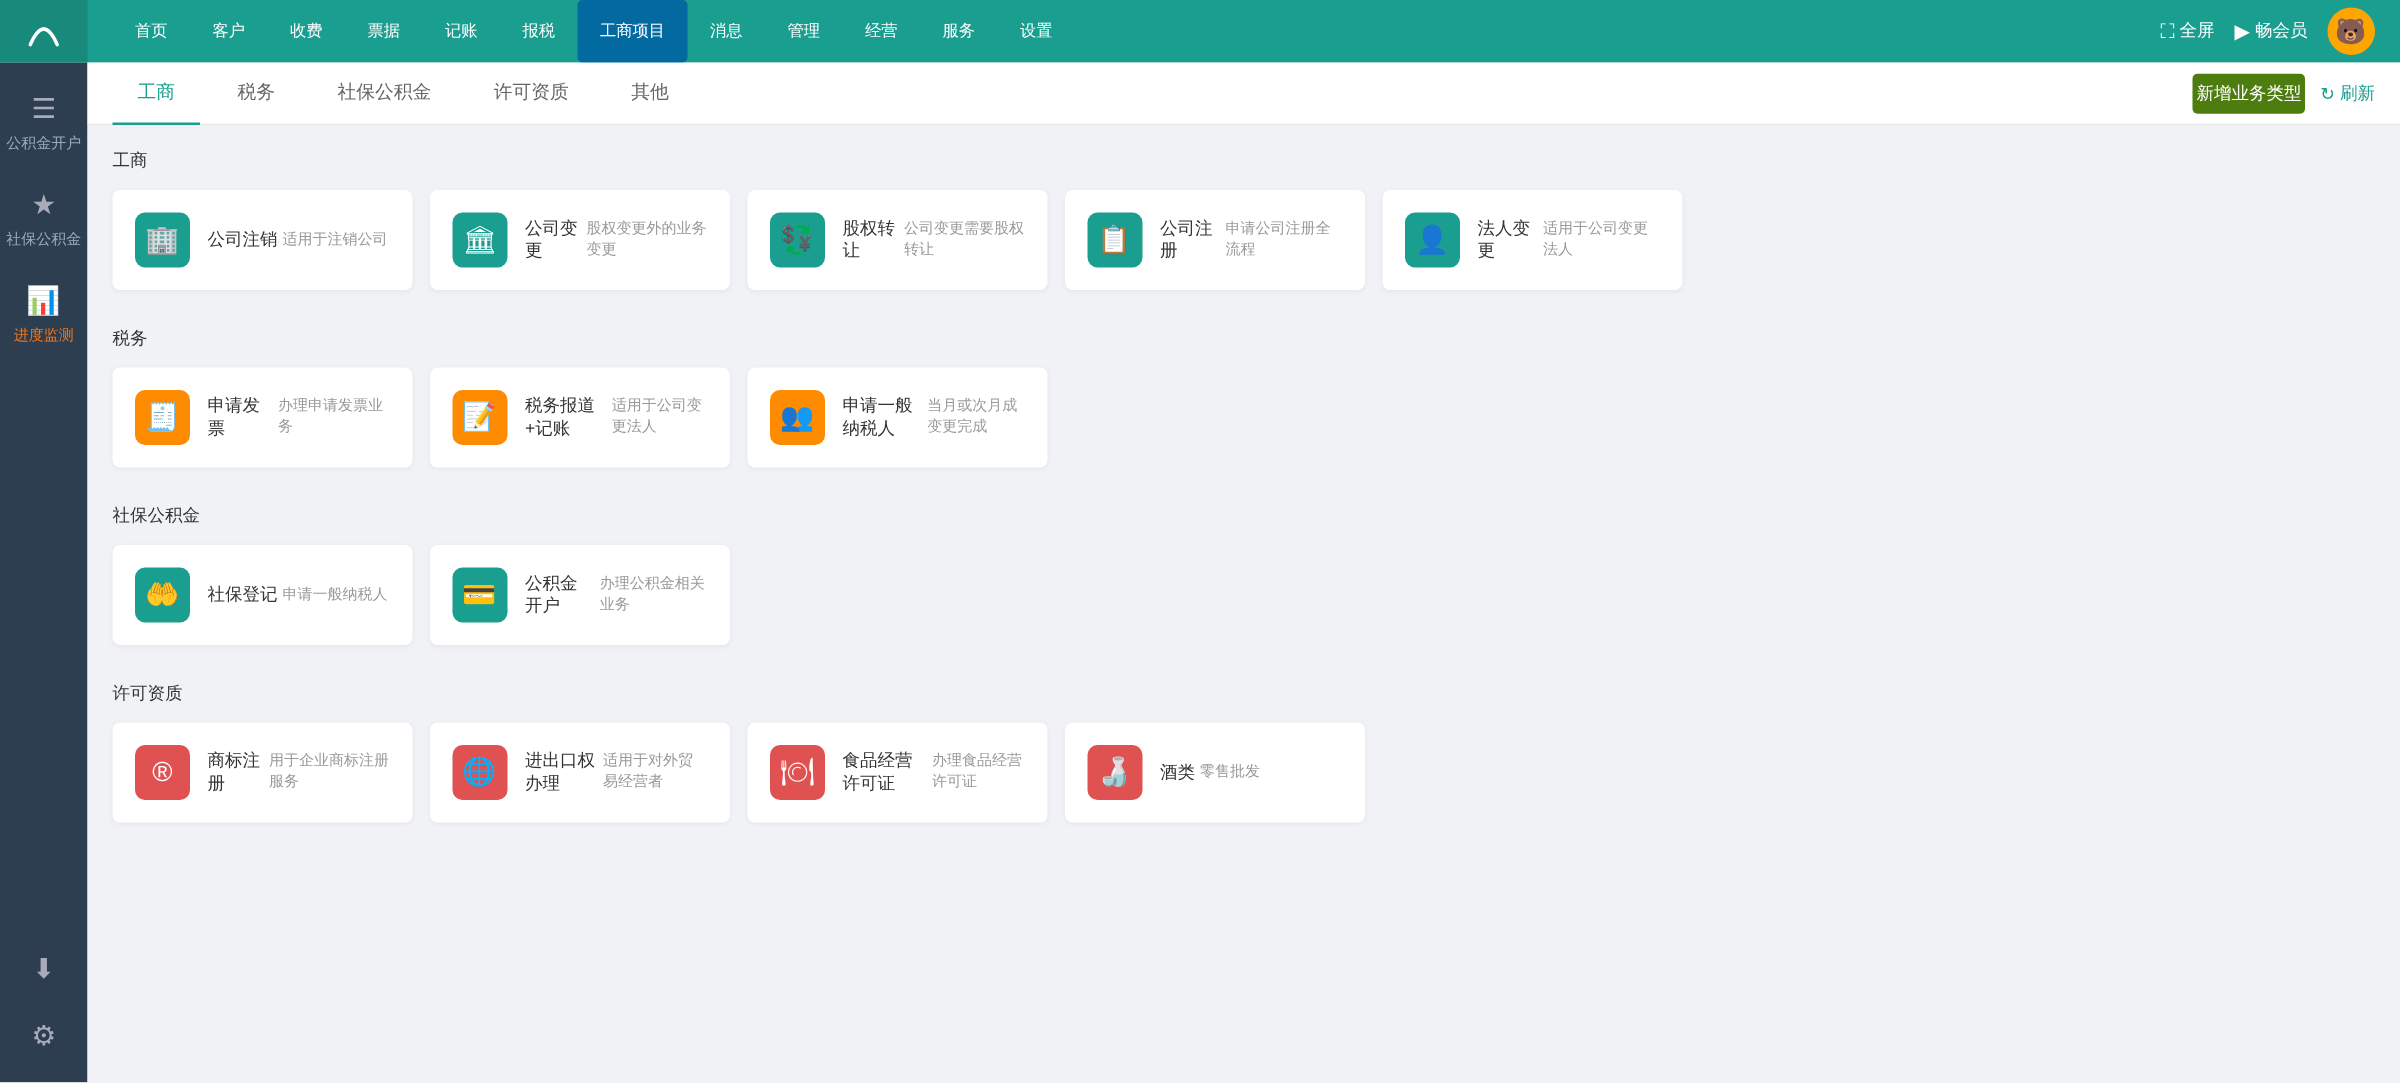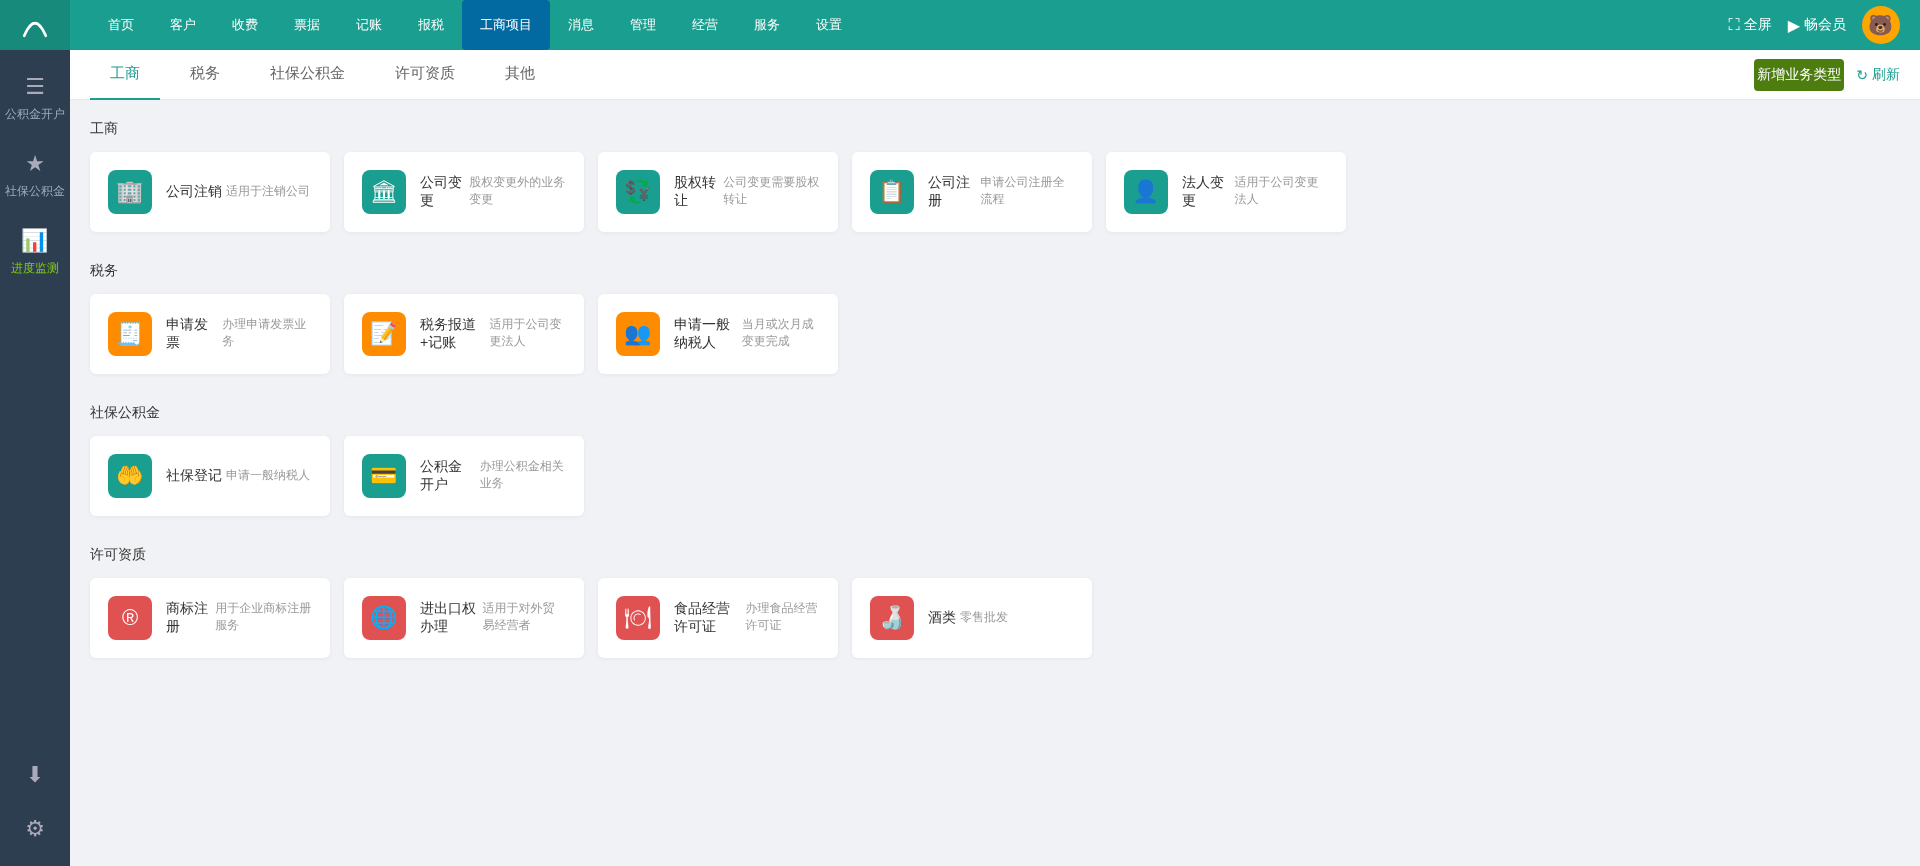--- a/index.html
+++ b/index.html
@@ -265,21 +265,21 @@
     <div class="sidebar-item">
       <span class="s-icon">☰</span>
       <span style="color:#9ab">公积金开户</span>
     </div>
     <div class="sidebar-item">
       <span class="s-icon">★</span>
       <span style="color:#9ab">社保公积金</span>
     </div>
     <div class="sidebar-item">
       <span class="s-icon">📊</span>
-      <span style="color:#84cc16">进度监测</span>
+      <span style="color:#f97316">进度监测</span>
     </div>
     <div style="flex:1"></div>
     <div class="sidebar-item sidebar-item-bottom">
       <span class="s-icon">⬇</span>
     </div>
     <div class="sidebar-item" style="margin-bottom:10px;">
       <span class="s-icon">⚙</span>
     </div>
   </div>
 

